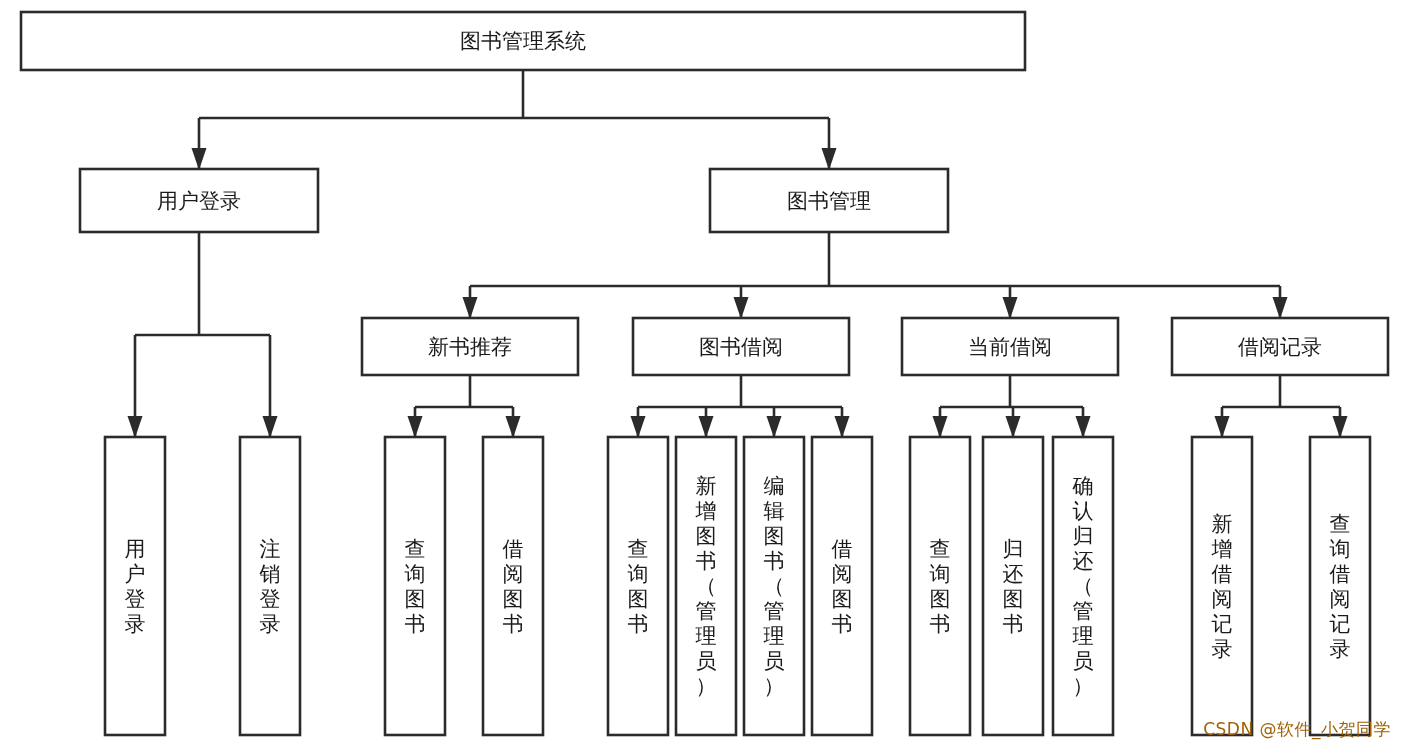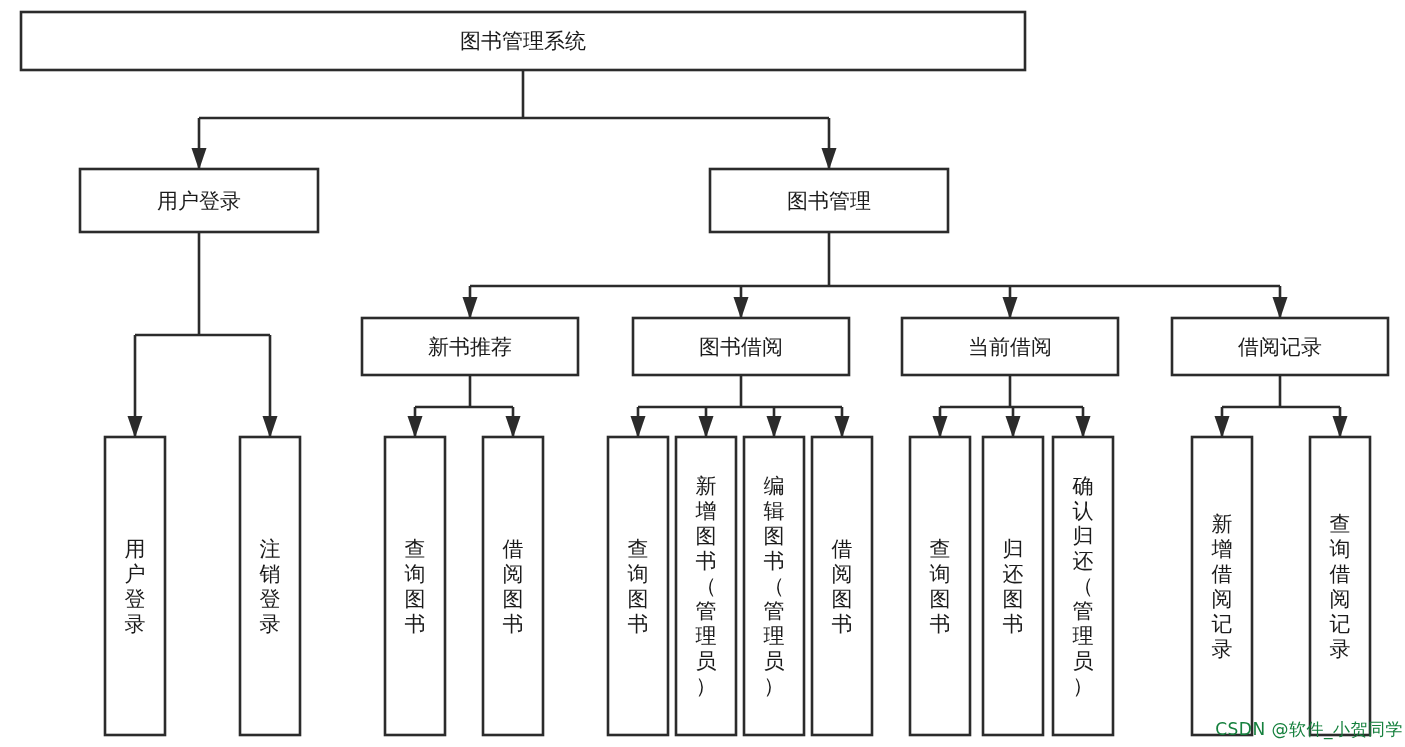--- a/index.html
+++ b/index.html
@@ -45,25 +45,25 @@
     dominant-baseline: middle;
   }
   .node-label-v {
     font-family: "DejaVu Sans", "Liberation Sans", sans-serif;
     font-size: 21px;
     fill: #1b1b1b;
     text-anchor: middle;
   }
   .watermark {
     position: absolute;
-    right: 2px;
+    right: 14px;
     bottom: 6px;
     font-family: "DejaVu Sans", "Liberation Sans", sans-serif;
     font-size: 17px;
-    color: #15803d;
+    color: #a16207;
     letter-spacing: 0.5px;
     white-space: nowrap;
     pointer-events: none;
   }
 </style>
 </head>
 <body>
 
 <svg id="diagram" viewBox="0 0 1405 747">
   <g id="edges-layer">

